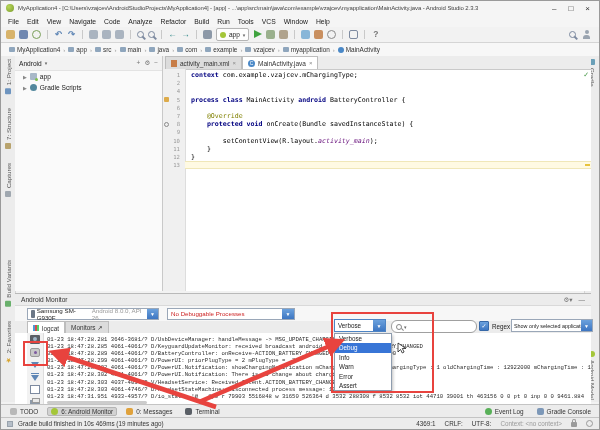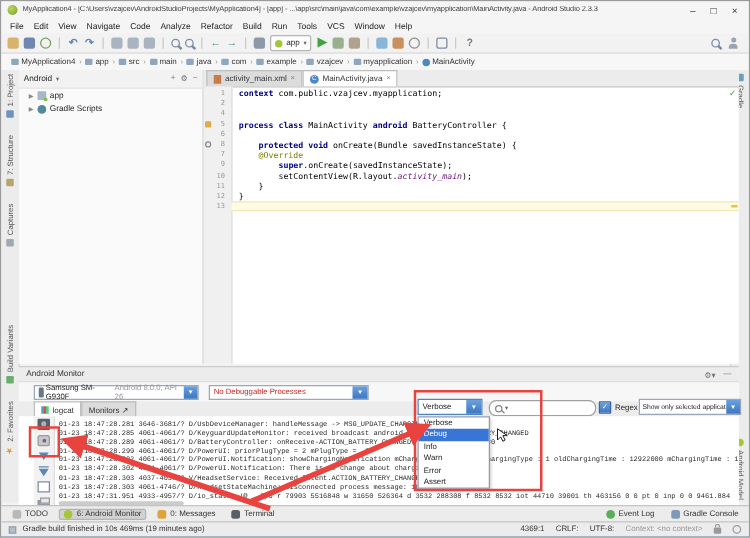--- a/index.html
+++ b/index.html
@@ -385,28 +385,28 @@
           <span class="close">×</span>
         </div>
         <div class="etab active">
           <span class="class-icon">C</span>
           <span>MainActivity.java</span>
           <span class="close">×</span>
         </div>
       </div>
     <div class="gutterbg"></div>
     <div class="code">
-        <div class="code-line"><span class="num">1</span><span class="txt"><span class="c-k">context </span><span class="c-p">com.public.vzajcev.myapplication;</span></span></div>
+        <div class="code-line"><span class="num">1</span><span class="txt"><span class="c-k">context </span><span class="c-p">com.example.vzajcev.mChargingType;</span></span></div>
         <div class="code-line"><span class="num">2</span><span class="txt"></span></div>
         <div class="code-line"><span class="num">4</span><span class="txt"></span></div>
         <div class="code-line"><span class="num">5</span><span class="gmark g-class"></span><span class="txt"><span class="c-k">process class </span><span class="c-p">MainActivity </span><span class="c-k">android </span><span class="c-p">BatteryController {</span></span></div>
         <div class="code-line"><span class="num">6</span><span class="txt"></span></div>
+        <div class="code-line"><span class="num">7</span><span class="txt"><span class="c-a">    @Override</span></span></div>
         <div class="code-line"><span class="num">8</span><span class="gmark g-override"></span><span class="txt"><span class="c-k">    protected void </span><span class="c-p">onCreate(Bundle savedInstanceState) {</span></span></div>
-        <div class="code-line"><span class="num">7</span><span class="txt"><span class="c-a">    @Override</span></span></div>
-        <div class="code-line"><span class="num">9</span><span class="txt"><span class="c-p">        </span><span class="c-k">super</span><span class="c-p">.onCreate(savedInstanceState);</span></span></div>
+        <div class="code-line"><span class="num">9</span></div>
         <div class="code-line"><span class="num">10</span><span class="txt"><span class="c-p">        setContentView(R.layout.</span><span class="c-f">activity_main</span><span class="c-p">);</span></span></div>
         <div class="code-line"><span class="num">11</span><span class="txt"><span class="c-p">    }</span></span></div>
         <div class="code-line"><span class="num">12</span><span class="txt"><span class="c-p">}</span></span></div>
         <div class="code-line"><div class="caret-bg"></div><span class="num">13</span><span class="txt"></span></div>
       </div>
     <span class="inspect-ok">✓</span>
     <span class="warn-stripe"></span>
   </div>
 
   <div class="monitor">

